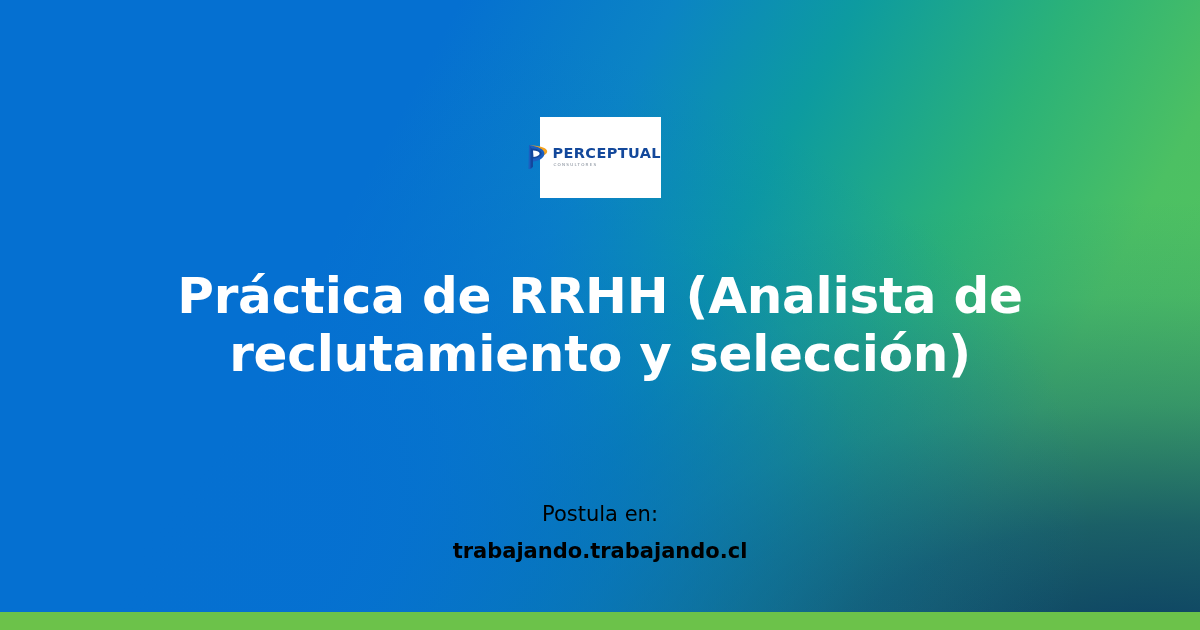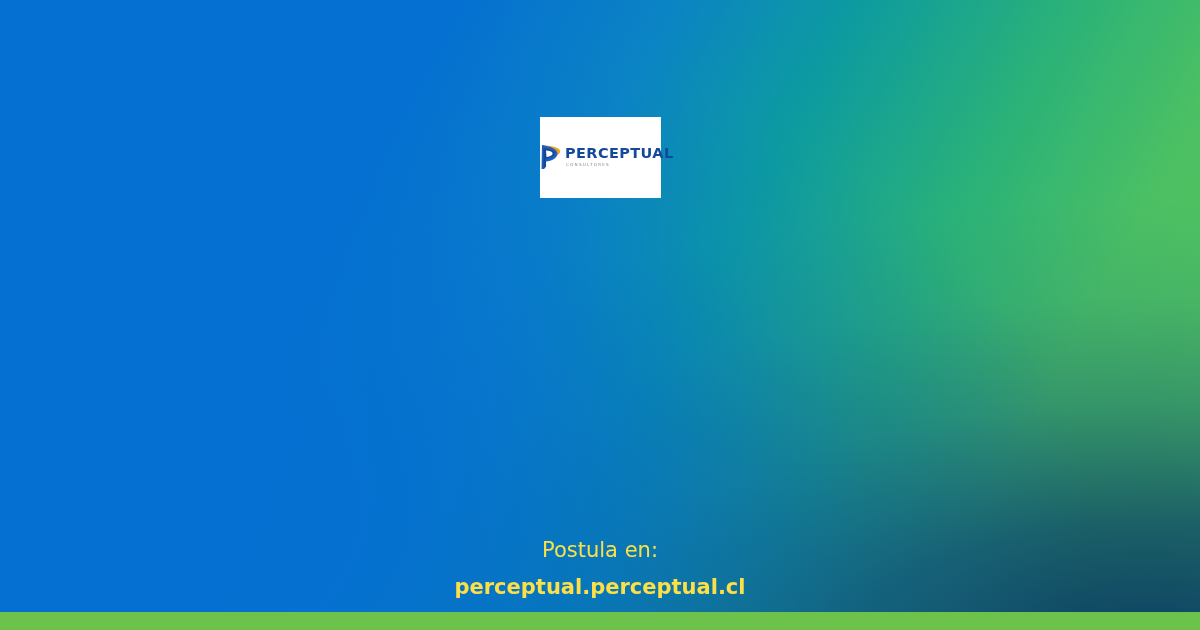--- a/index.html
+++ b/index.html
@@ -71,21 +71,21 @@
   
   .logo-card {
     position: absolute;
     left: 540px;
     top: 117px;
     width: 121px;
     height: 81px;
     background: #ffffff;
     display: flex;
     align-items: center;
-    justify-content: flex-start;
+    justify-content: flex-end;
   }
   .logo-lockup {
     display: flex;
     align-items: center;
     gap: 3px;
     transform: translateY(-1px);
   }
   .logo-mark {
     width: 22px;
     height: 26px;
@@ -143,22 +143,21 @@
     line-height: 1.2;
   }
 
   
   .cta {
     position: absolute;
     top: 500px;
     left: 60px;
     width: 1080px;
     text-align: center;
-    color: #fde047;
-    margin-top: 36px;
+    color: #000000;
   }
   .cta-label {
     font-family: "DejaVu Sans", "Liberation Sans", sans-serif;
     font-size: 21px;
     font-weight: normal;
     line-height: 1.35;
   }
   .cta-url {
     font-family: "DejaVu Sans", "Liberation Sans", sans-serif;
     font-size: 21px;
@@ -196,23 +195,24 @@
           <path d="M9 9 C18 9 27 12 29 17 C31 22 24 28 12 29 L12 46 L7 49 L7 4 Z" fill="#14479c"></path>
           <path d="M12 13 C19 13 24 15 25 18 C26 22 21 25 13 26 Z" fill="#ffffff"></path>
         </svg>
         <div class="logo-words">
           <div class="logo-wordmark">PERCEPTUAL</div>
           <div class="logo-sub">CONSULTORES</div>
         </div>
       </div>
     </div>
 
+    <h1 class="headline">Práctica de RRHH (Analista de reclutamiento y selección)</h1>
 
 
     <div class="cta">
       <div class="cta-label">Postula en:</div>
-      <div class="cta-url">perceptual.perceptual.cl</div>
+      <div class="cta-url">trabajando.trabajando.cl</div>
     </div>
 
   </div>
 
   <div class="bottom-bar"></div>
 </div>
 
 </body></html>

